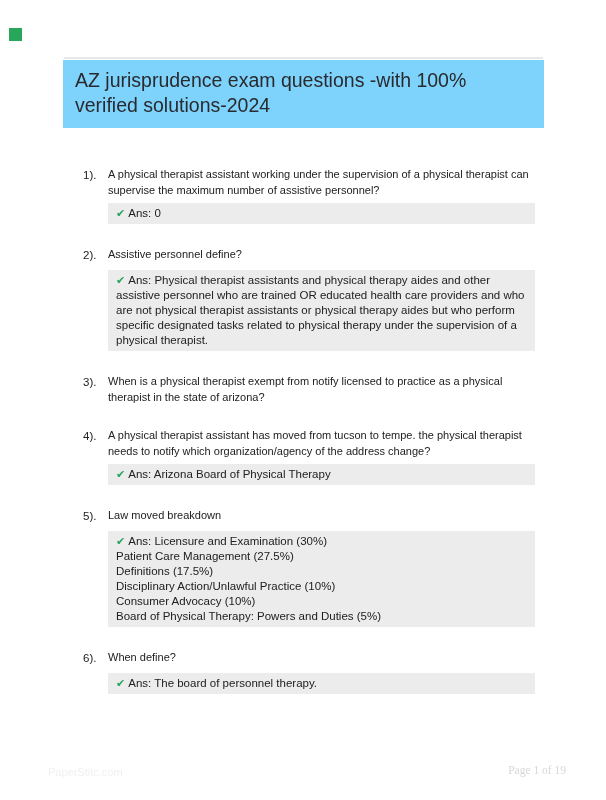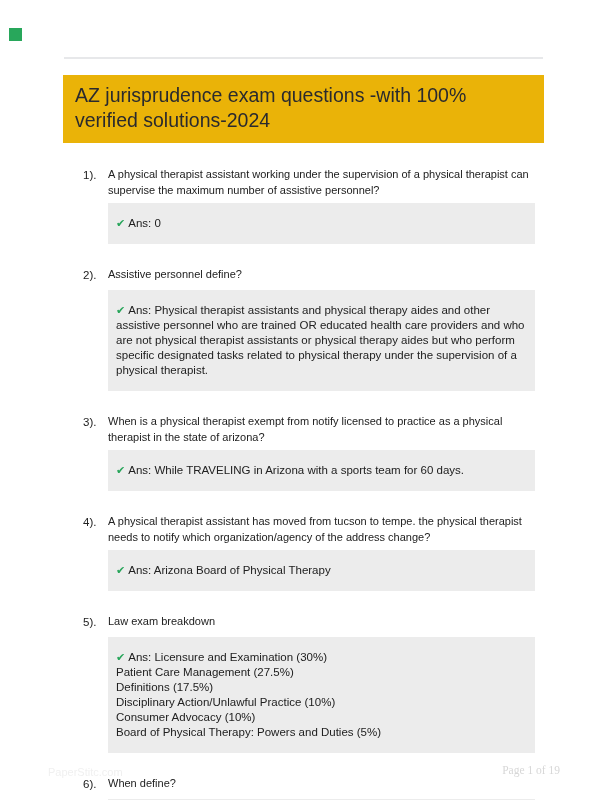--- a/index.html
+++ b/index.html
@@ -27,24 +27,24 @@
     position: absolute;
     left: 64px;
     top: 57px;
     width: 479px;
     height: 2px;
     background: #e7e8ea;
   }
   .title-box {
     position: absolute;
     left: 63px;
-    top: 75px;
+    top: 60px;
     width: 481px;
     box-sizing: border-box;
-    background: #eab308;
+    background: #7dd3fc;
     padding: 8px 12px 10px 12px;
   }
   .title-box h1 {
     margin: 0;
     font-size: 19.5px;
     line-height: 25px;
     font-weight: 400;
     color: #2a2a2e;
     letter-spacing: 0;
   }
@@ -72,21 +72,21 @@
     width: 427px;
     font-size: 11px;
     line-height: 16px;
     color: #212121;
   }
   .answer-box {
     margin-left: 25px;
     width: 427px;
     box-sizing: border-box;
     background: #ececec;
-    padding: 13px 8px;
+    padding: 3px 8px;
     font-size: 11.5px;
     line-height: 15px;
     color: #212121;
   }
   .check-icon {
     font-family: "DejaVu Sans", sans-serif;
     color: #27a55a;
     font-size: 11px;
     margin-right: 3px;
   }
@@ -95,21 +95,21 @@
   }
   .footer-watermark {
     position: absolute;
     left: 48px;
     top: 766px;
     font-size: 11px;
     color: #f0f0f0;
   }
   .page-number {
     position: absolute;
-    right: 46px;
+    right: 40px;
     top: 764px;
     font-family: "Liberation Serif", serif;
     font-size: 11.5px;
     color: #d7d7d7;
   }
 </style>
 </head>
 <body>
 
 <div class="page">
@@ -142,39 +142,36 @@
       <div class="answer-box">
         <span class="check-icon">✔</span><span class="answer-text">Ans: Physical therapist assistants and physical therapy aides and other assistive personnel who are trained OR educated health care providers and who are not physical therapist assistants or physical therapy aides but who perform specific designated tasks related to physical therapy under the supervision of a physical therapist.</span>
       </div>
     </div>
 
     <div class="question-item">
       <div class="q-row">
         <span class="q-num">3).</span>
         <div class="q-text">When is a physical therapist exempt from notify licensed to practice as a physical therapist in the state of arizona?</div>
       </div>
-      <div class="answer-box">
-        <span class="check-icon">✔</span><span class="answer-text">Ans: While TRAVELING in Arizona with a sports team for 60 days.</span>
-      </div>
     </div>
 
     <div class="question-item">
       <div class="q-row">
         <span class="q-num">4).</span>
         <div class="q-text">A physical therapist assistant has moved from tucson to tempe. the physical therapist needs to notify which organization/agency of the address change?</div>
       </div>
       <div class="answer-box">
         <span class="check-icon">✔</span><span class="answer-text">Ans: Arizona Board of Physical Therapy</span>
       </div>
     </div>
 
     <div class="question-item">
       <div class="q-row">
         <span class="q-num">5).</span>
-        <div class="q-text">Law exam breakdown</div>
+        <div class="q-text">Law moved breakdown</div>
       </div>
       <div class="answer-box">
         <span class="check-icon">✔</span><span class="answer-text">Ans: Licensure and Examination (30%)
 Patient Care Management (27.5%)
 Definitions (17.5%)
 Disciplinary Action/Unlawful Practice (10%)
 Consumer Advocacy (10%)
 Board of Physical Therapy: Powers and Duties (5%)</span>
       </div>
     </div>

